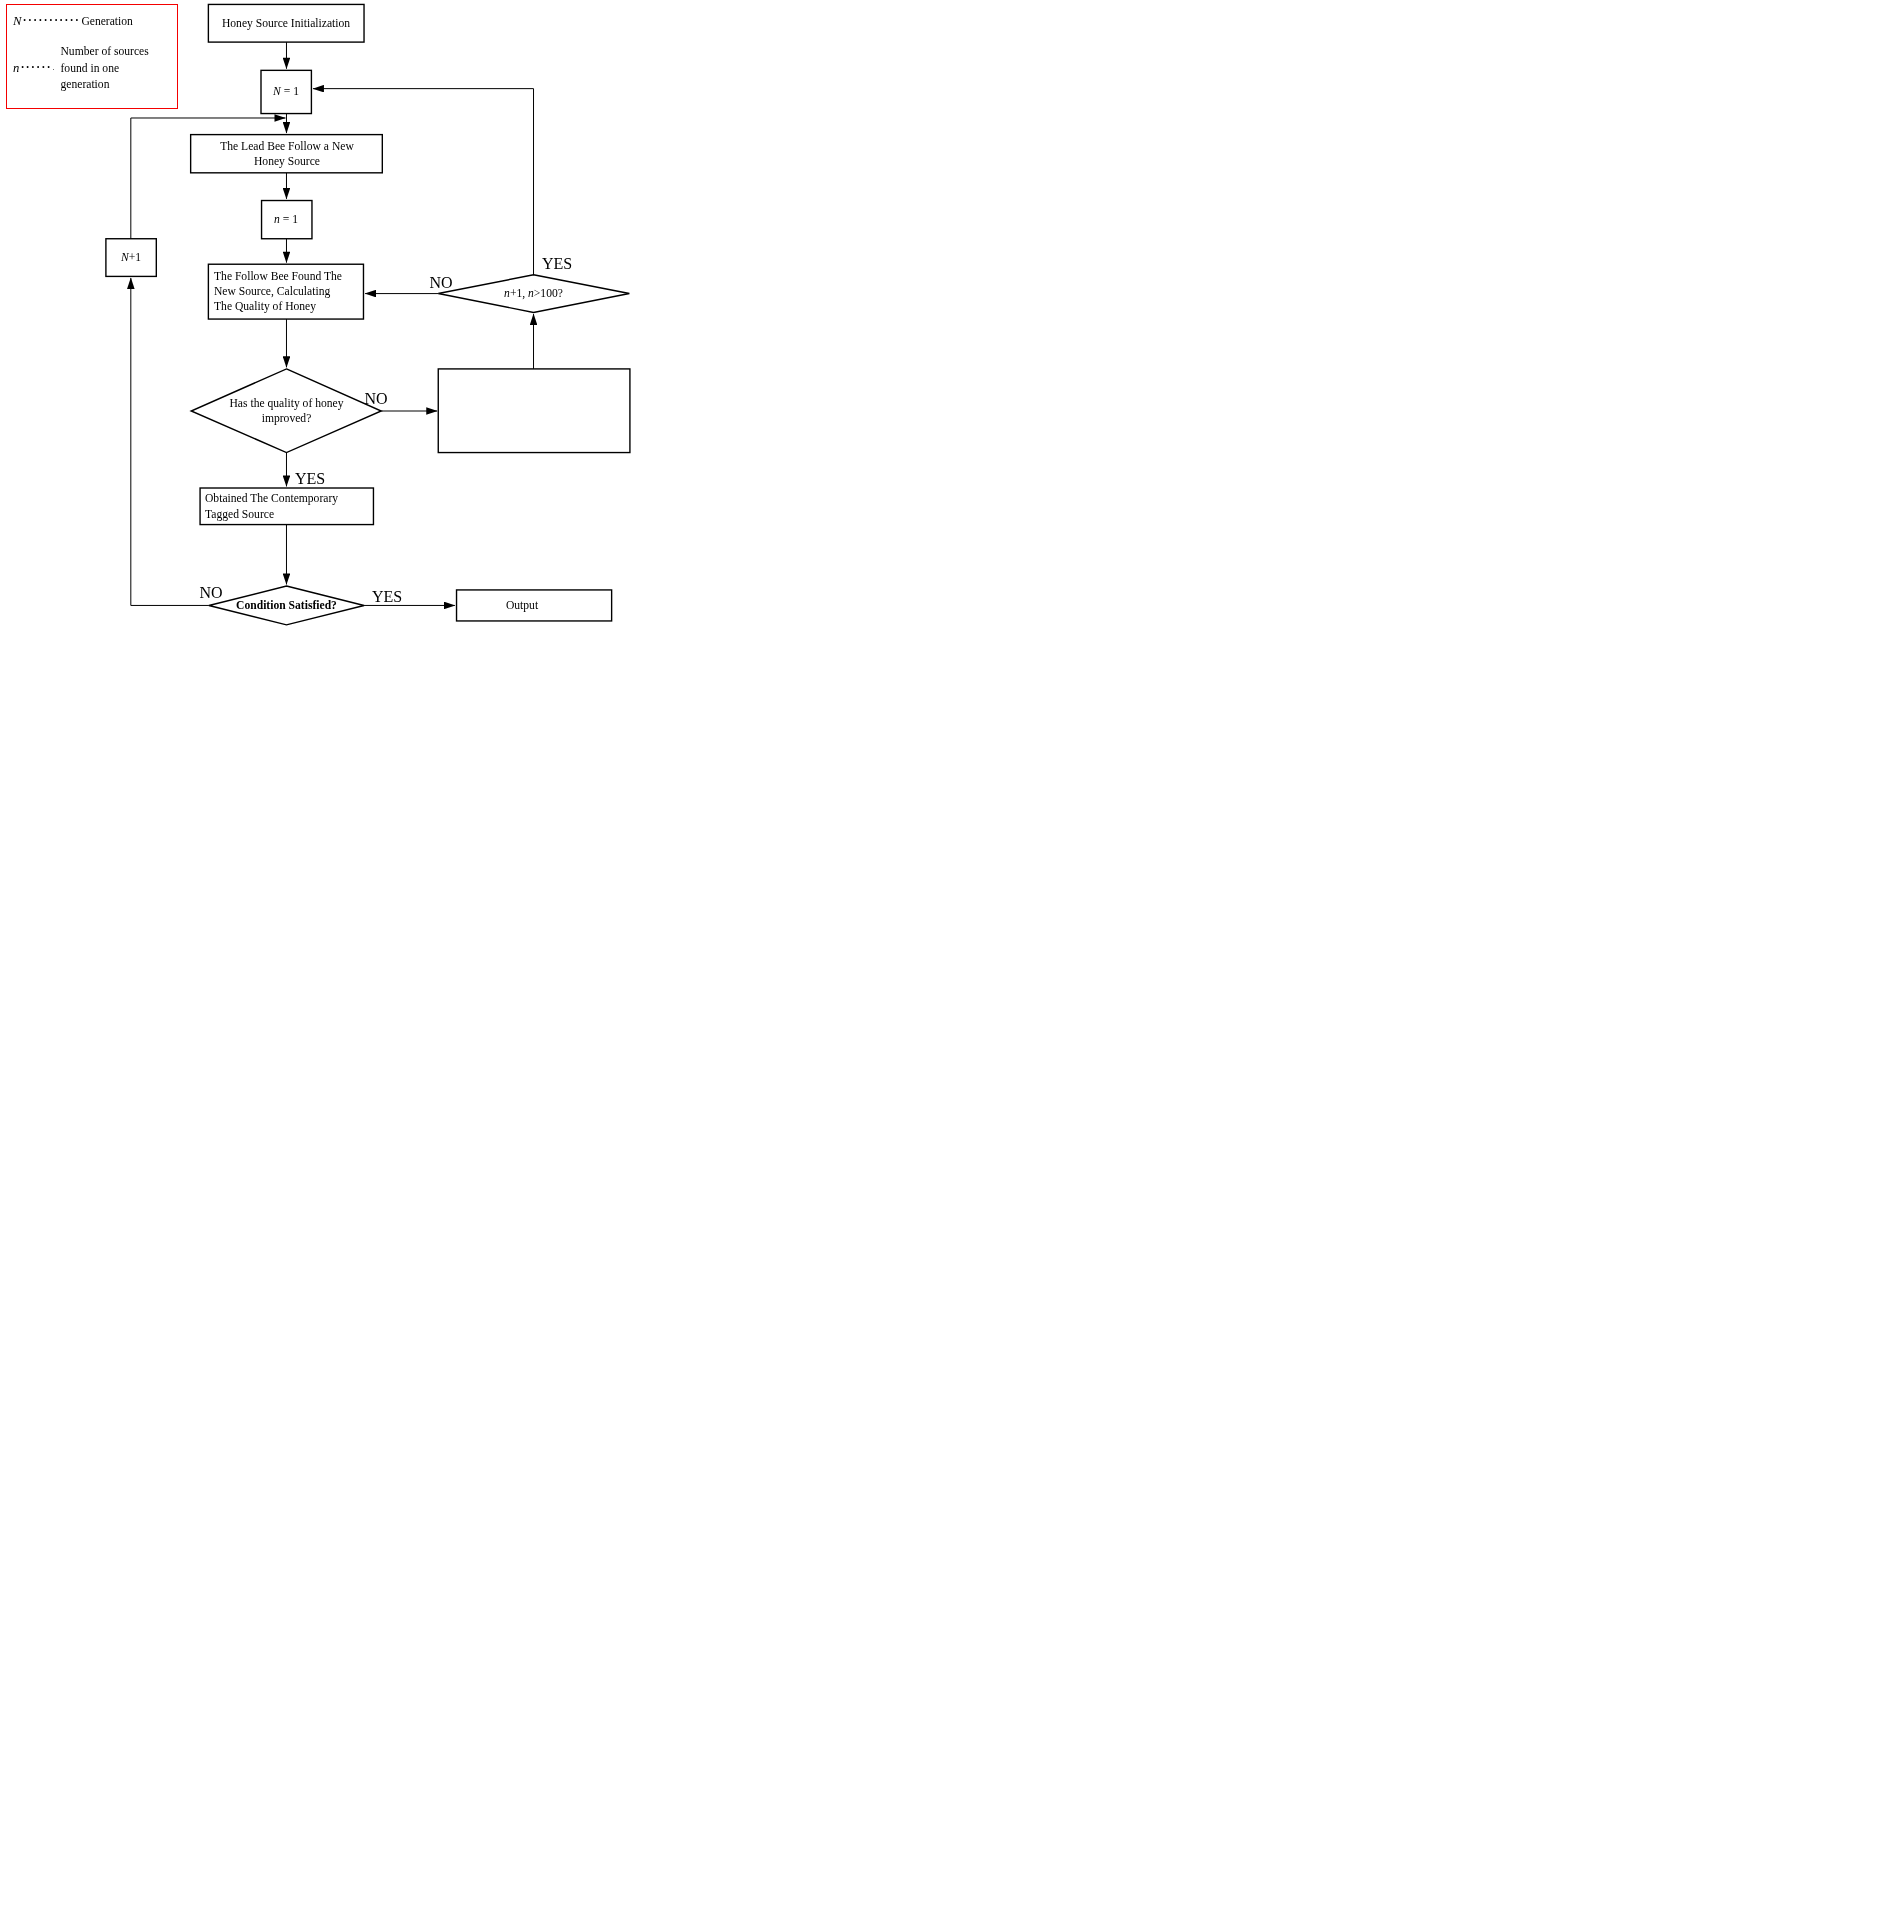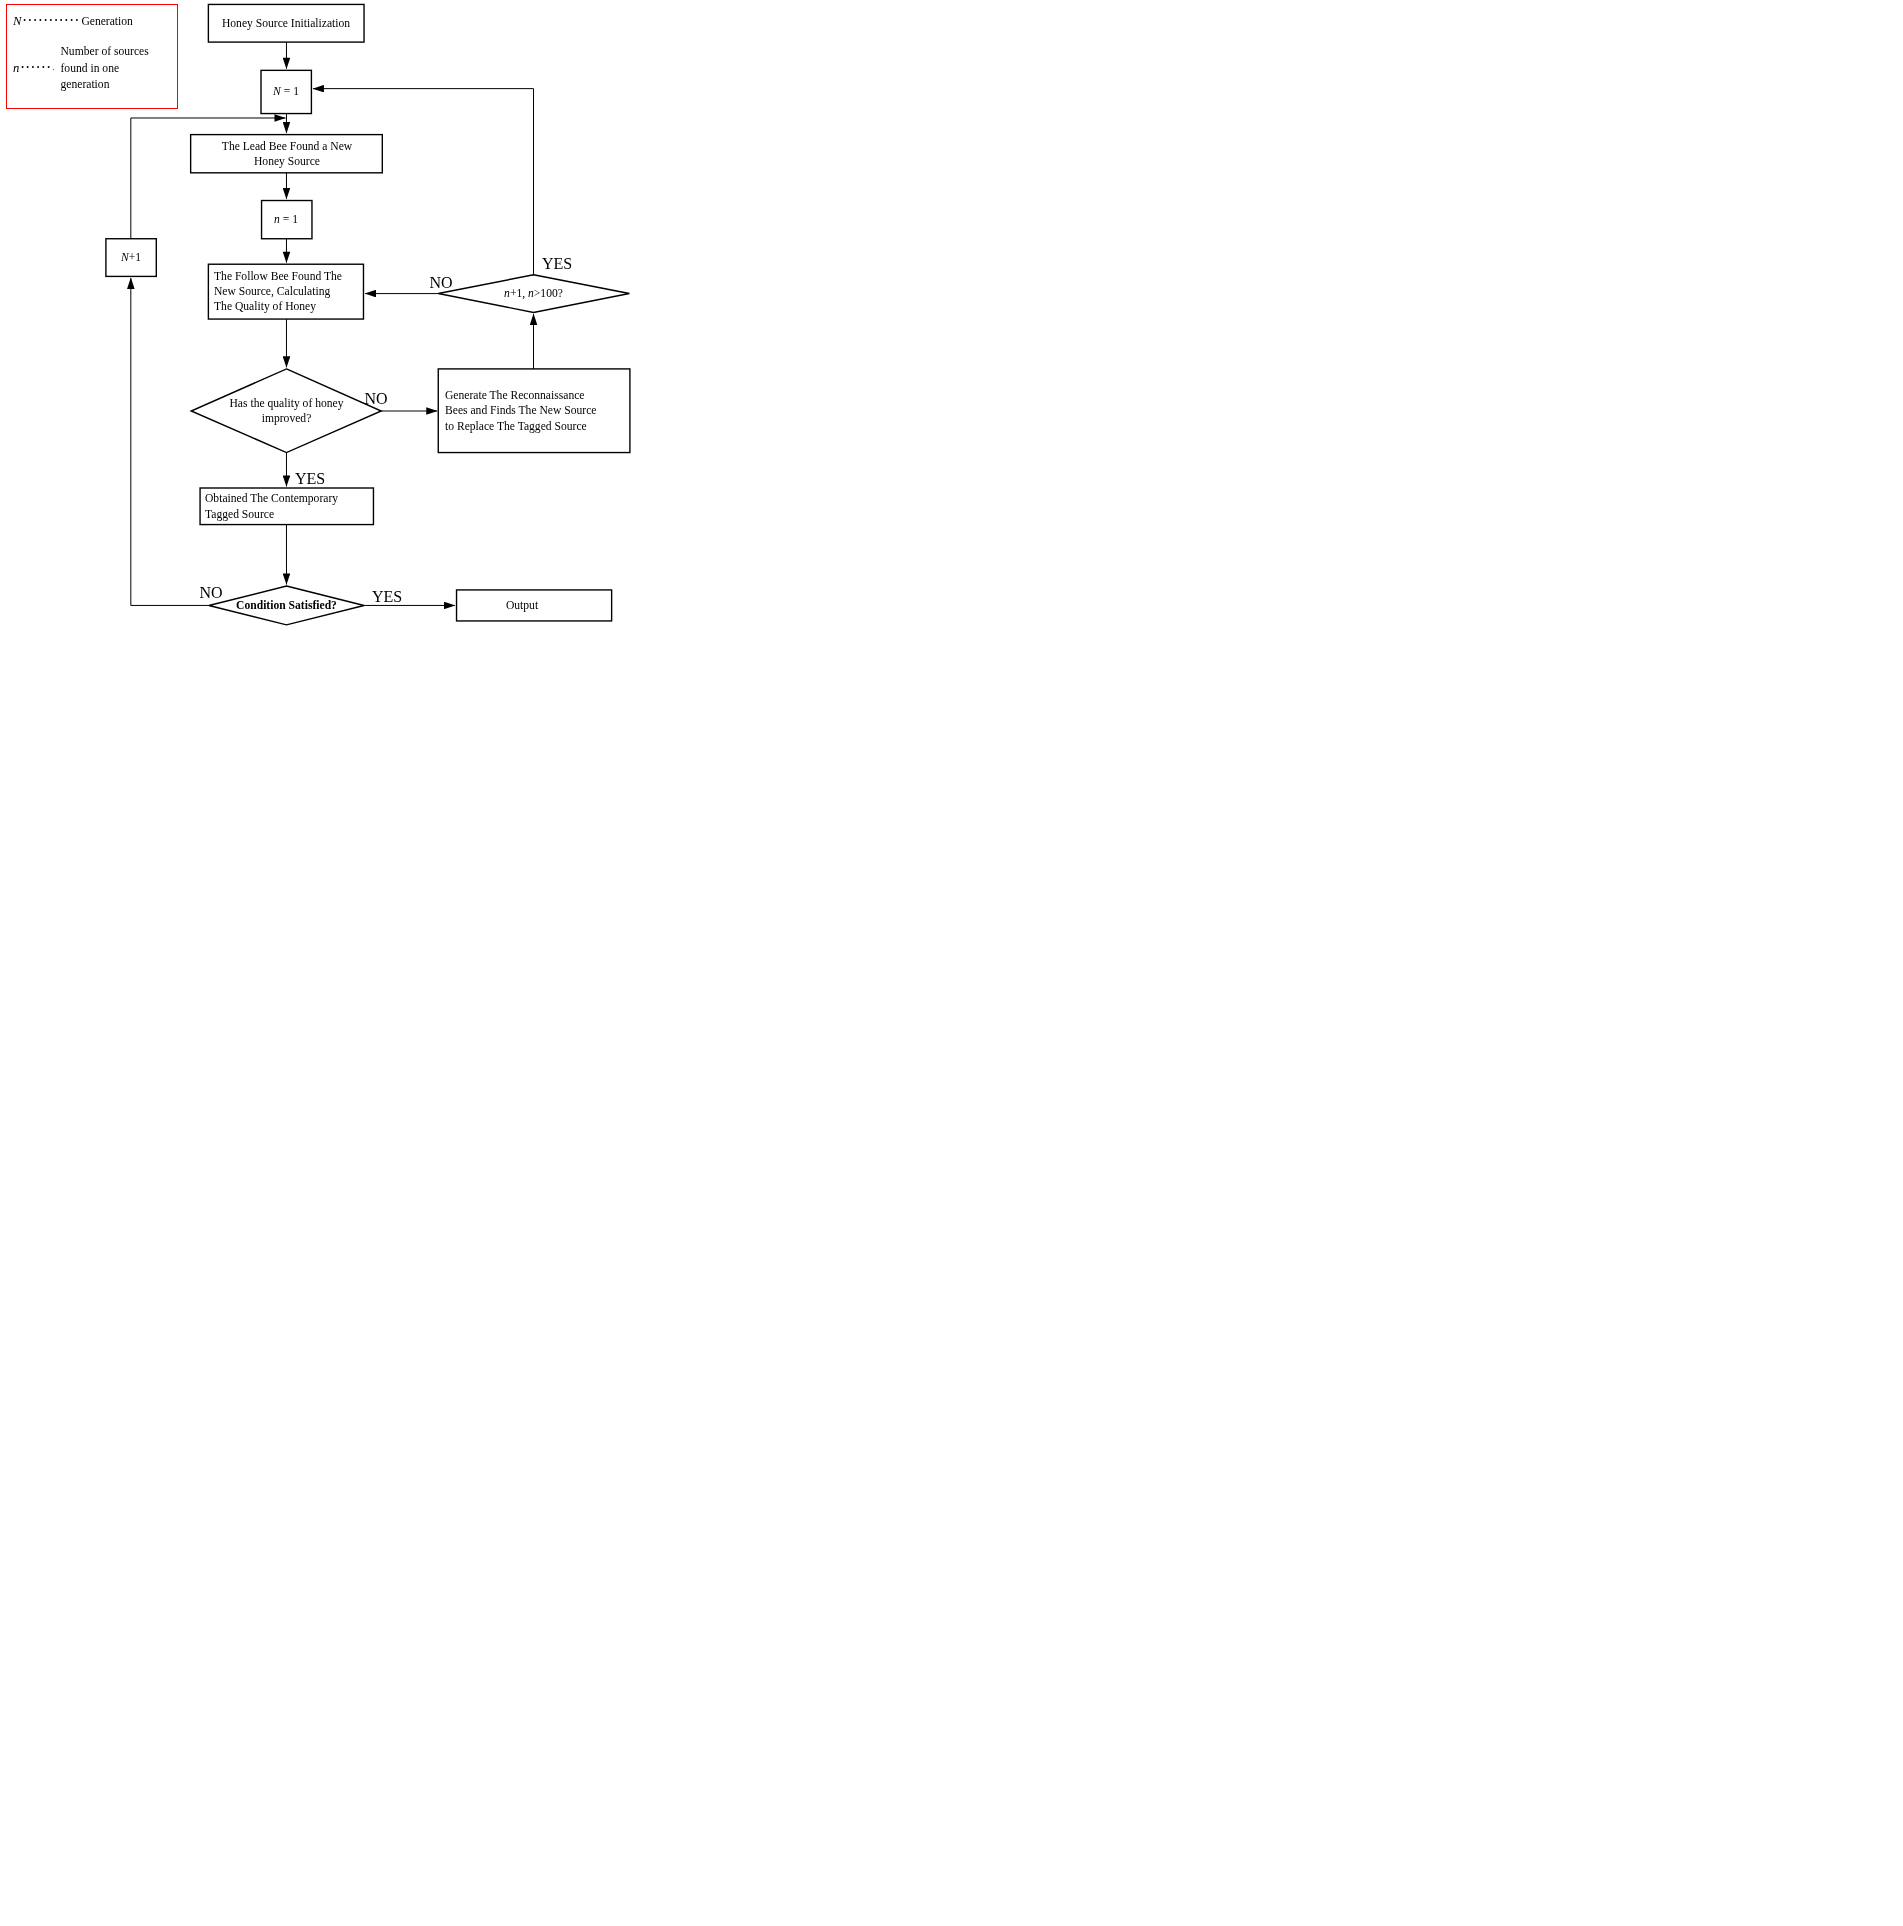--- a/index.html
+++ b/index.html
@@ -99,44 +99,39 @@
 
   <div class="lbl" style="left:208px;top:4.4px;width:156px;height:38px;">
     <span>Honey Source Initialization</span>
   </div>
 
   <div class="lbl" style="left:261px;top:70px;width:50px;height:43px;">
     <span><span class="it">N</span><span> = 1</span></span>
   </div>
 
   <div class="lbl" style="left:191px;top:135px;width:192px;height:38px;">
-    <div>The Lead Bee Found a New</div>
+    <div>The Lead Bee Follow a New</div>
     <div>Honey Source</div>
   </div>
 
   <div class="lbl" style="left:261px;top:201px;width:50px;height:38px;">
     <span><span class="it">n</span><span> = 1</span></span>
   </div>
 
   <div class="lbl leftal" style="left:214px;top:264px;width:148px;height:55px;">
     <div>The Follow Bee Found The</div>
     <div>New Source, Calculating</div>
     <div>The Quality of Honey</div>
   </div>
 
   <div class="lbl" style="left:198px;top:386px;width:177px;height:50px;">
     <div>Has the quality of honey</div>
     <div>improved?</div>
   </div>
 
-  <div class="lbl leftal" style="left:445px;top:369px;width:183px;height:84px;">
-    <div>Generate The Reconnaissance</div>
-    <div>Bees and Finds The New Source</div>
-    <div>to Replace The Tagged Source</div>
-  </div>
 
   <div class="lbl leftal" style="left:205px;top:488px;width:166px;height:37px;">
     <div>Obtained The Contemporary</div>
     <div>Tagged Source</div>
   </div>
 
   <div class="lbl" style="left:471px;top:285px;width:125px;height:16.6px;">
     <span><span class="it">n</span><span>+1, </span><span class="it">n</span><span>&gt;100?</span></span>
   </div>
 

